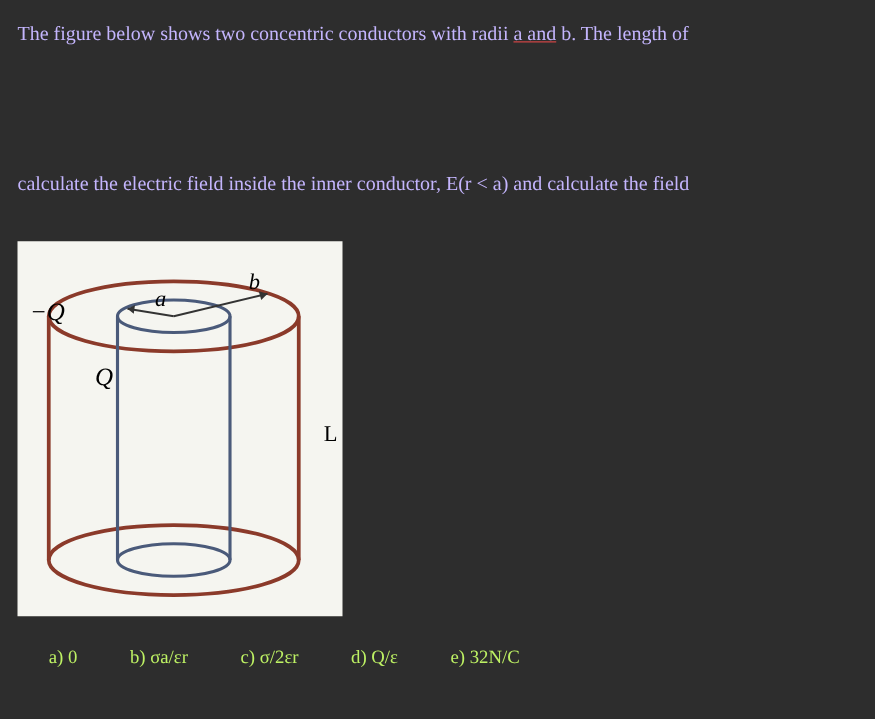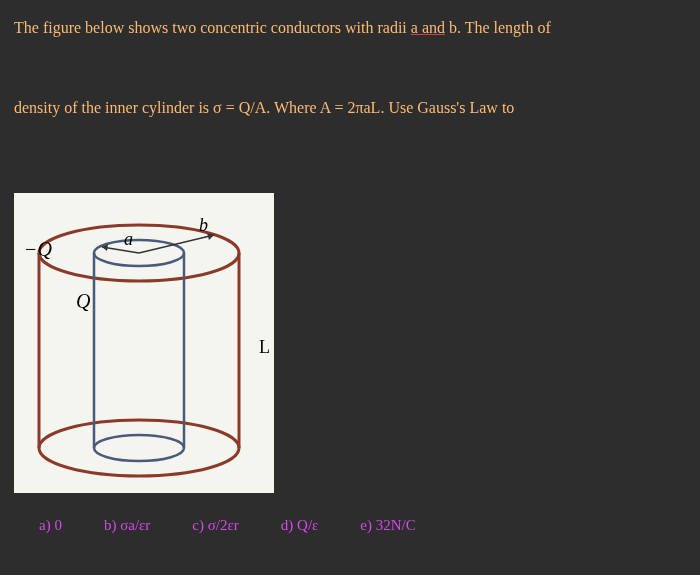--- a/index.html
+++ b/index.html
@@ -5,21 +5,21 @@
     * { margin: 0; padding: 0; box-sizing: border-box; }
     body {
       background: #2d2d2d;
       font-family: Georgia, 'Times New Roman', serif;
       width: 700px;
       height: 575px;
       padding: 8px 14px;
       color: #fff;
     }
     .problem-text {
-      color: #fdba74;
+      color: #c4b5fd;
       font-size: 16px;
       line-height: 2.5;
     }
     .underlined {
       text-decoration: underline;
       text-decoration-color: #cc4444;
     }
     .figure-container {
       margin-top: 25px;
       display: inline-block;
@@ -27,40 +27,40 @@
     .figure {
       background: #f5f5f0;
       width: 260px;
       height: 300px;
       position: relative;
     }
     .answers {
       margin-top: 20px;
       display: flex;
       gap: 42px;
-      color: #d946ef;
+      color: #bef264;
       font-size: 15px;
       font-family: 'Times New Roman', serif;
       padding-left: 25px;
     }
     .answer-option {
       white-space: nowrap;
     }
   </style>
 </head>
 <body>
 
 
 
 <div class="problem-text">
   <span>The figure below shows two concentric conductors with radii </span><span class="underlined">a and</span><span> b. The length of</span>
   <br>
   <br>
-  <span>density of the inner cylinder is σ = Q/A. Where A = 2πaL. Use Gauss's Law to</span>
   <br>
+  <span>calculate the electric field inside the inner conductor, E(r &lt; a) and calculate the field</span>
   <br>
 </div>
 
 <div class="figure-container">
   <div class="figure">
     <svg width="260" height="300" viewBox="0 0 260 300">
 
       <ellipse cx="125" cy="60" rx="100" ry="28" fill="none" stroke="#8b3a2a" stroke-width="3"></ellipse>
       <ellipse cx="125" cy="255" rx="100" ry="28" fill="none" stroke="#8b3a2a" stroke-width="3"></ellipse>
       <line x1="25" y1="60" x2="25" y2="255" stroke="#8b3a2a" stroke-width="3"></line>

